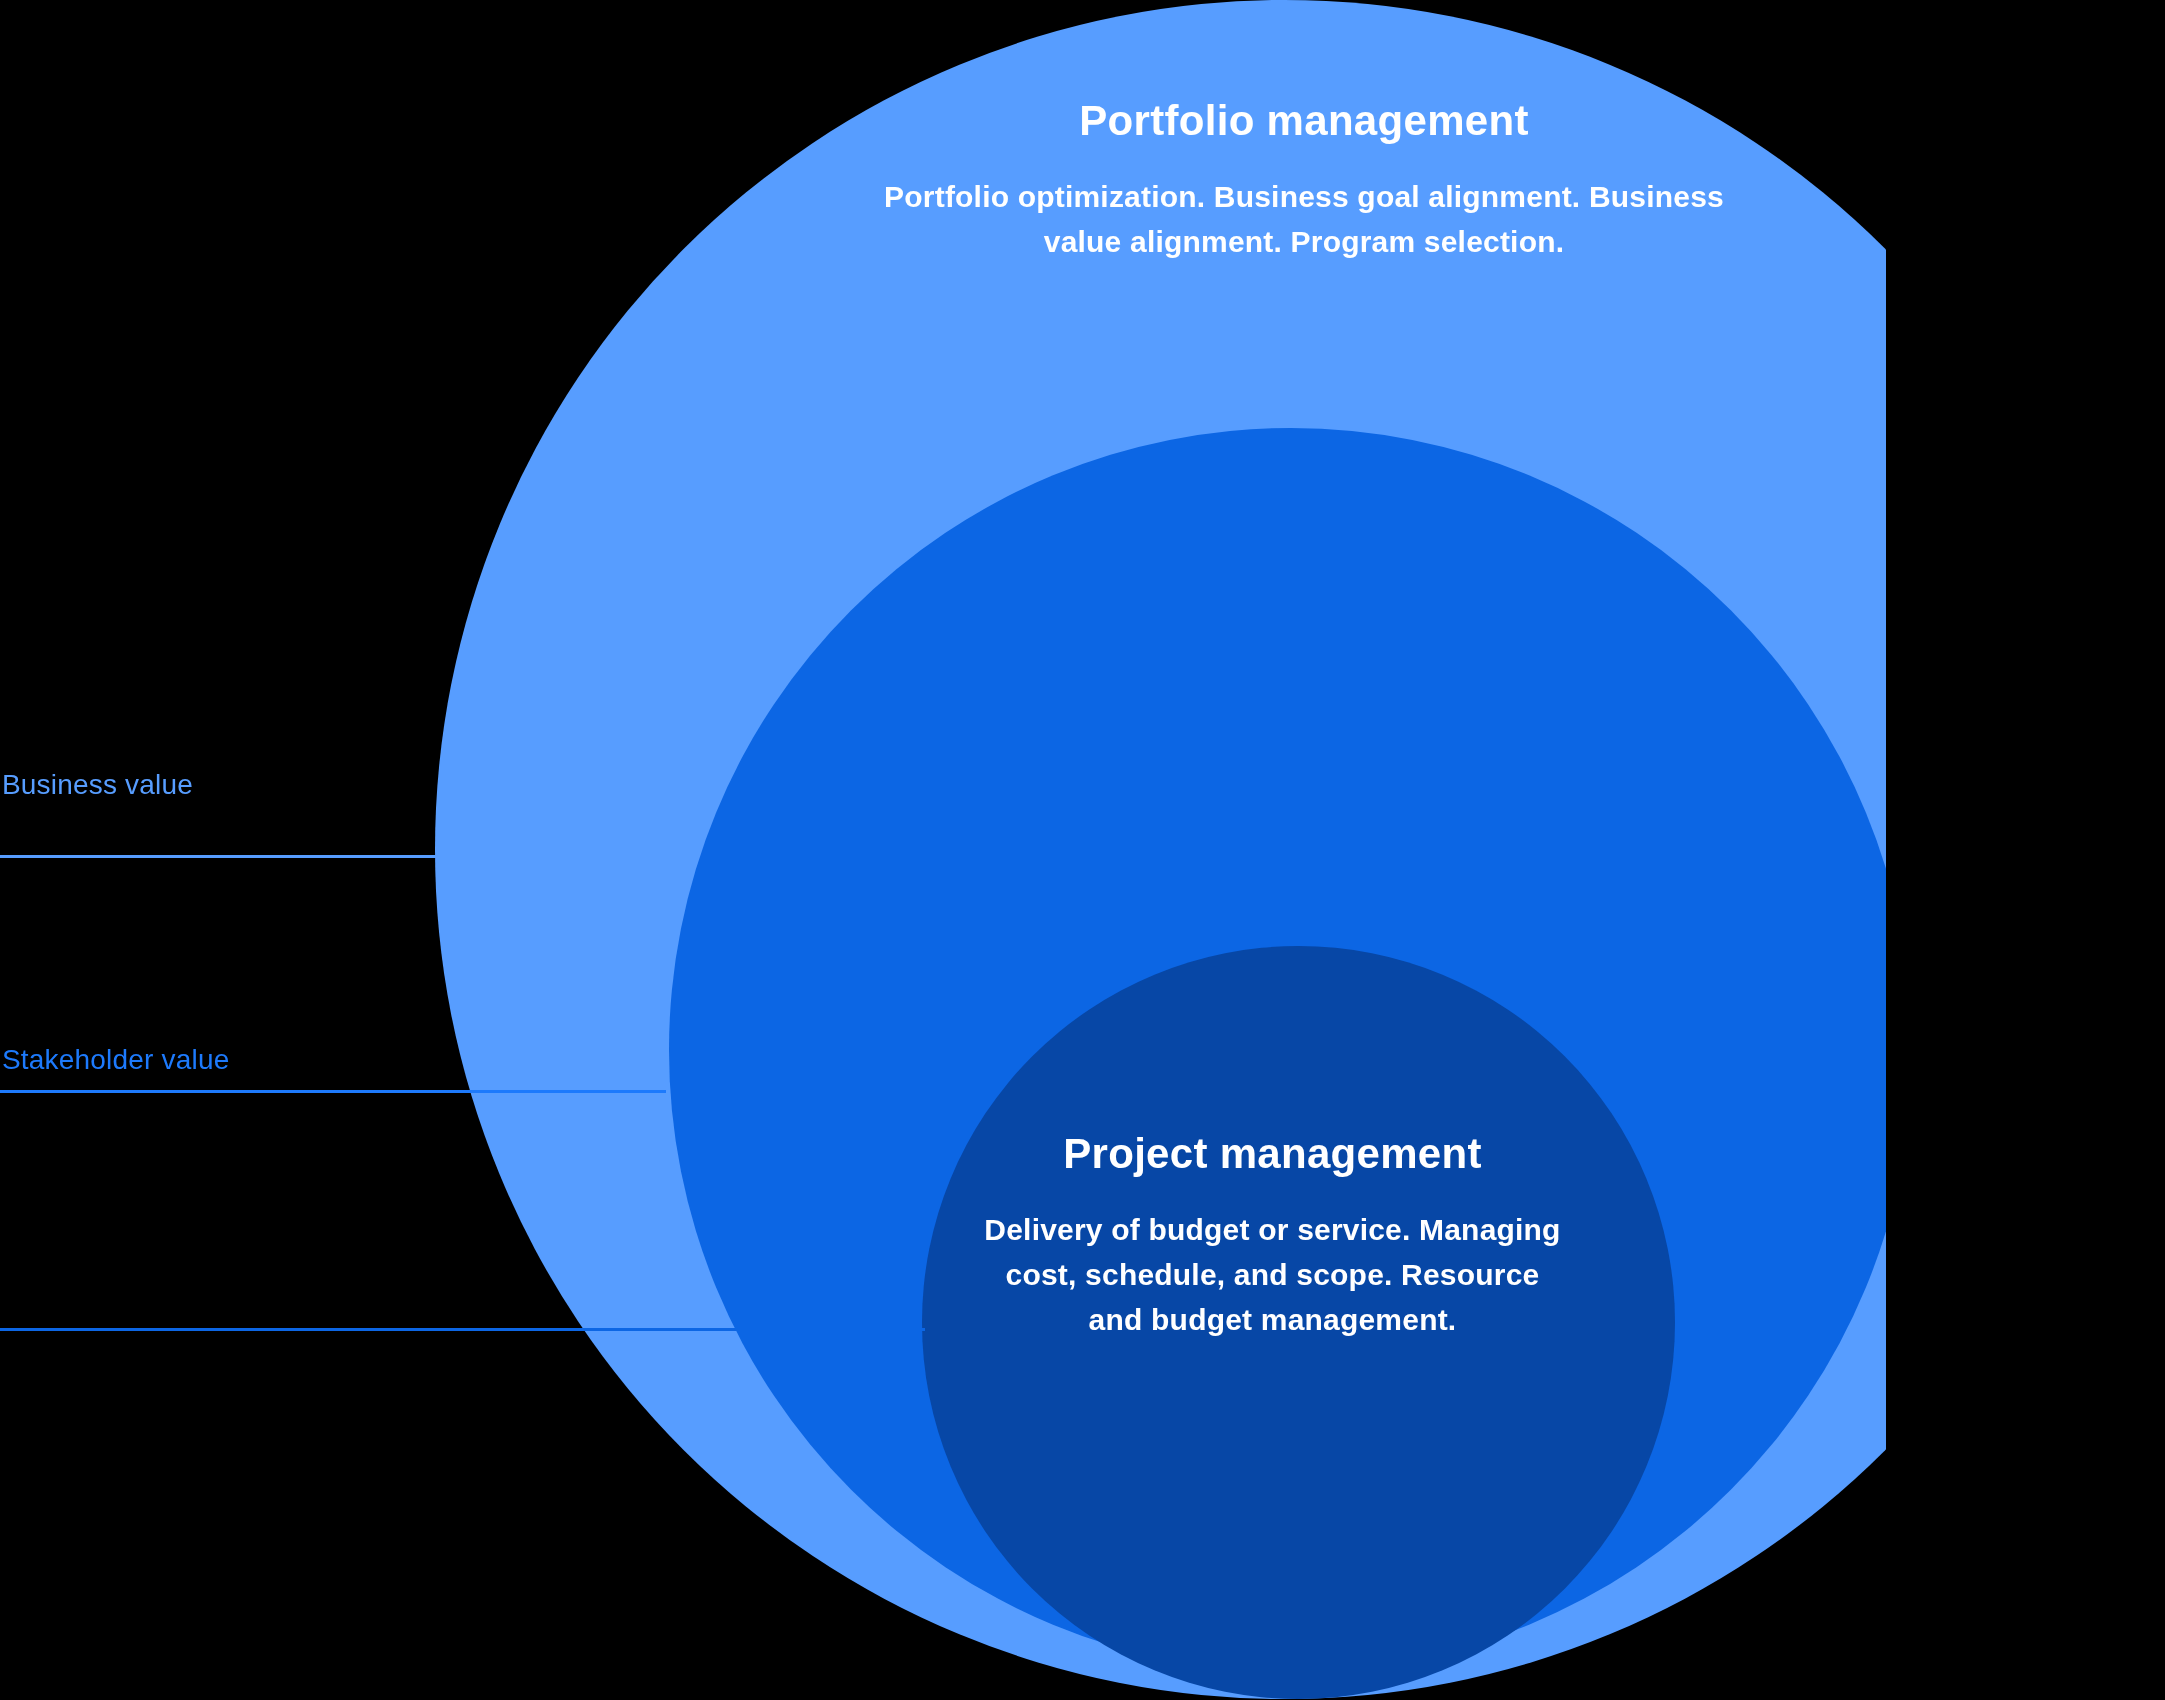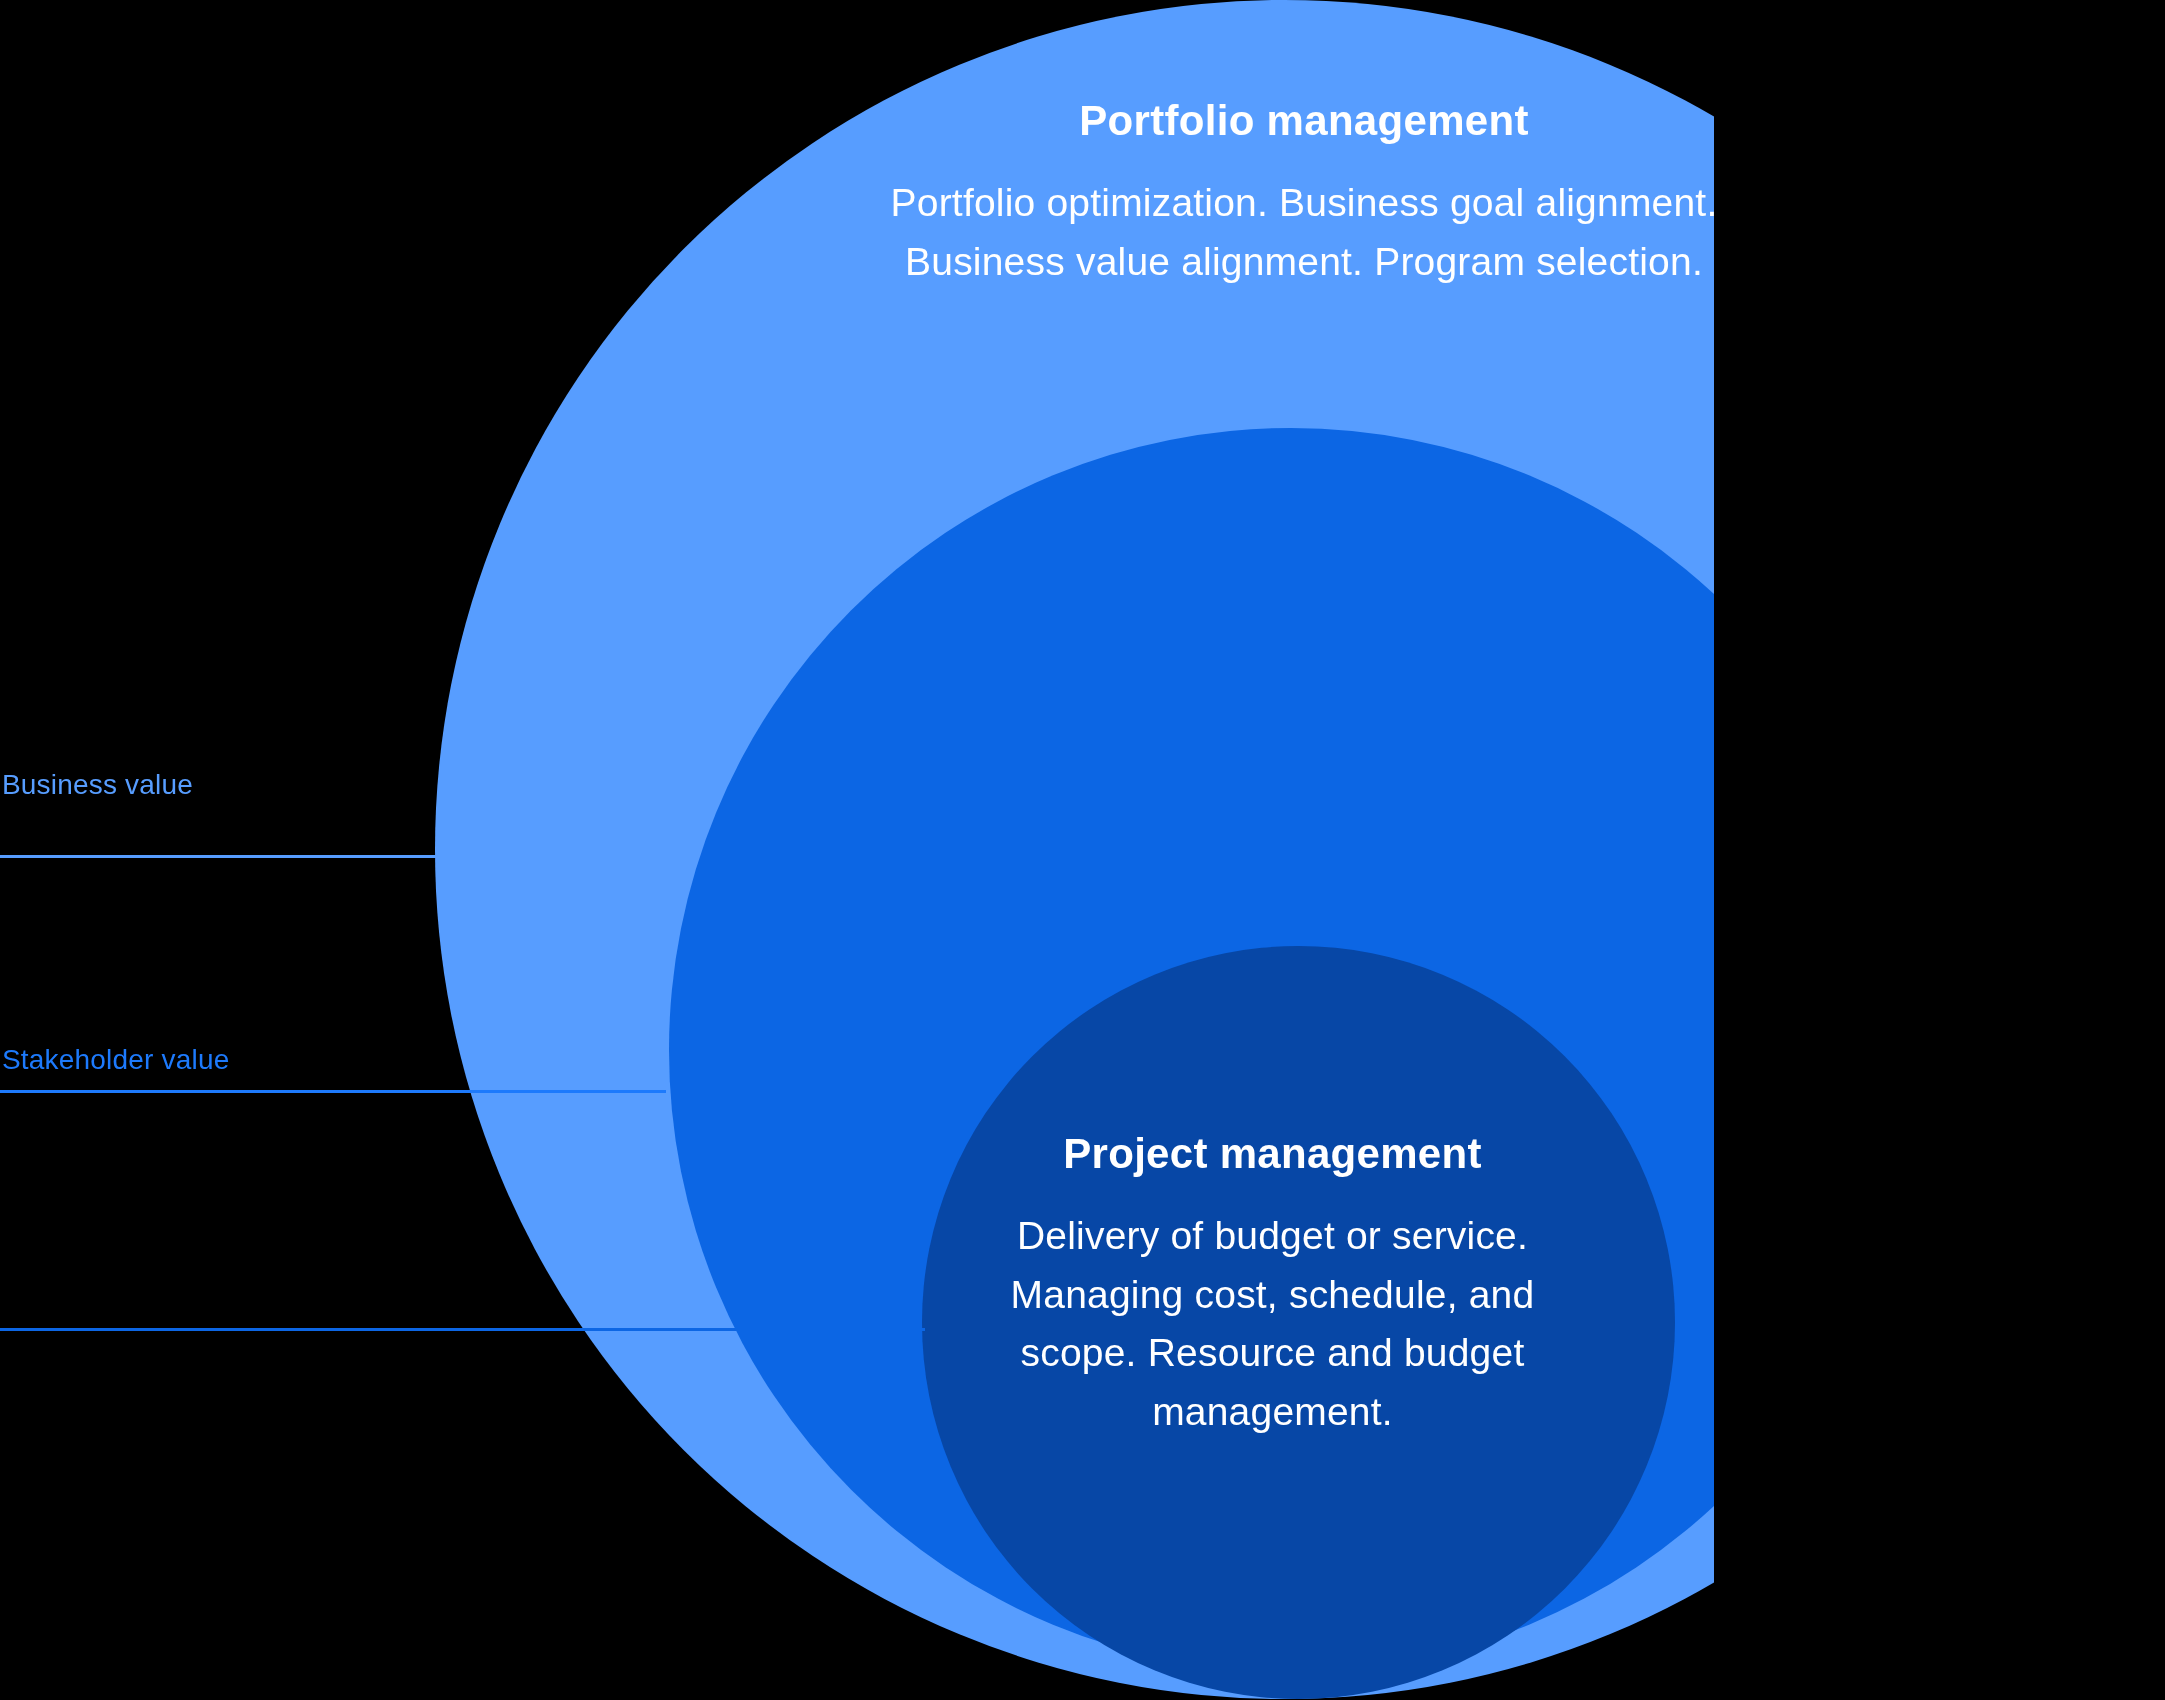--- a/index.html
+++ b/index.html
@@ -1,19 +1,19 @@
 <!DOCTYPE html>
 <html style="--background: #000000; --outer-circle: #579DFF; --middle-circle: #0C66E4; --inner-circle: #0747A6; --text-on-circles: #FFFFFF; --label-business: #579DFF; --label-stakeholder: #1D7AFC; --label-creating: #0C66E4;"><head>
 <meta charset="utf-8">
 <style>
   * { box-sizing: border-box; margin: 0; padding: 0; }
   html, body { background: #000; }
   .canvas {
     position: relative;
-    width: 1714px;
+    width: 1886px;
     height: 1700px;
     background: var(--background, #000);
     overflow: hidden;
     font-family: "Liberation Sans", sans-serif;
   }
   .circle { position: absolute; border-radius: 50%; }
   .circle.outer  { left: 435px; top: 0px;    width: 1699px; height: 1699px; background: var(--outer-circle, #579DFF); }
   .circle.middle { left: 669px; top: 428px;  width: 1244px; height: 1244px; background: var(--middle-circle, #0C66E4); }
   .circle.inner  { left: 922px; top: 946px;  width: 753px;  height: 753px;  background: var(--inner-circle, #0747A6); }
 
@@ -22,23 +22,23 @@
     text-align: center;
     color: var(--text-on-circles, #FFFFFF);
   }
   .text-block .circle-title {
     font-size: 42px;
     font-weight: 700;
     letter-spacing: 0.3px;
     margin-bottom: 29px;
   }
   .text-block .circle-body {
-    font-size: 39px;
+    font-size: 30px;
     line-height: 1.5;
-    font-weight: 400;
+    font-weight: 700;
     letter-spacing: 0.2px;
   }
   .text-block.portfolio { left: 850px;  top: 97px;  width: 908px; }
   .text-block.program   { left: 905px;  top: 517px;  width: 772px; }
   .text-block.project   { left: 983px; top: 1130px; width: 579px; }
 
   .side-label-text {
     position: absolute;
     left: 1.9px;
     font-size: 28px;

